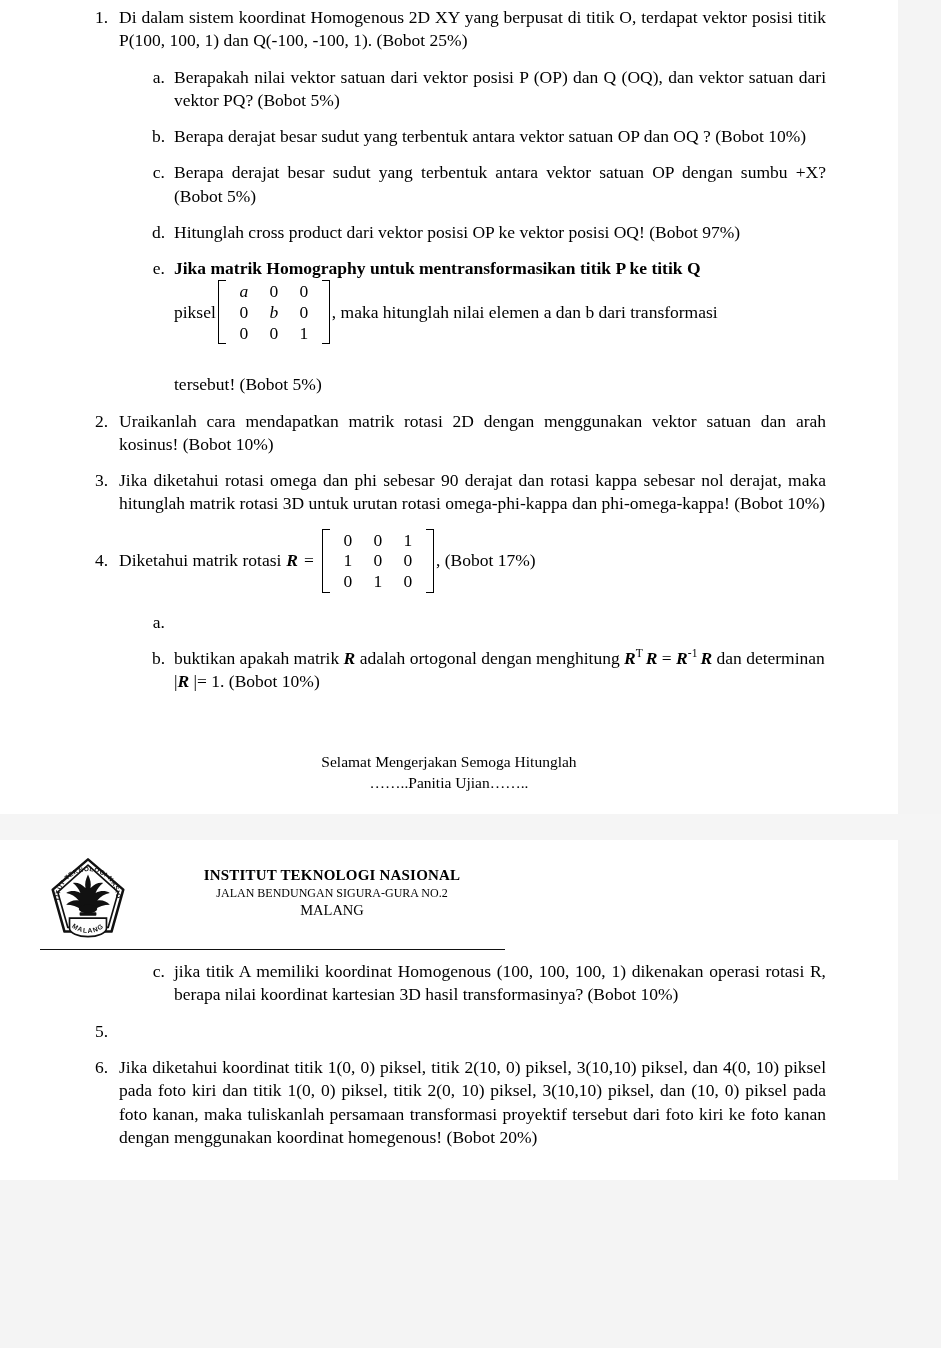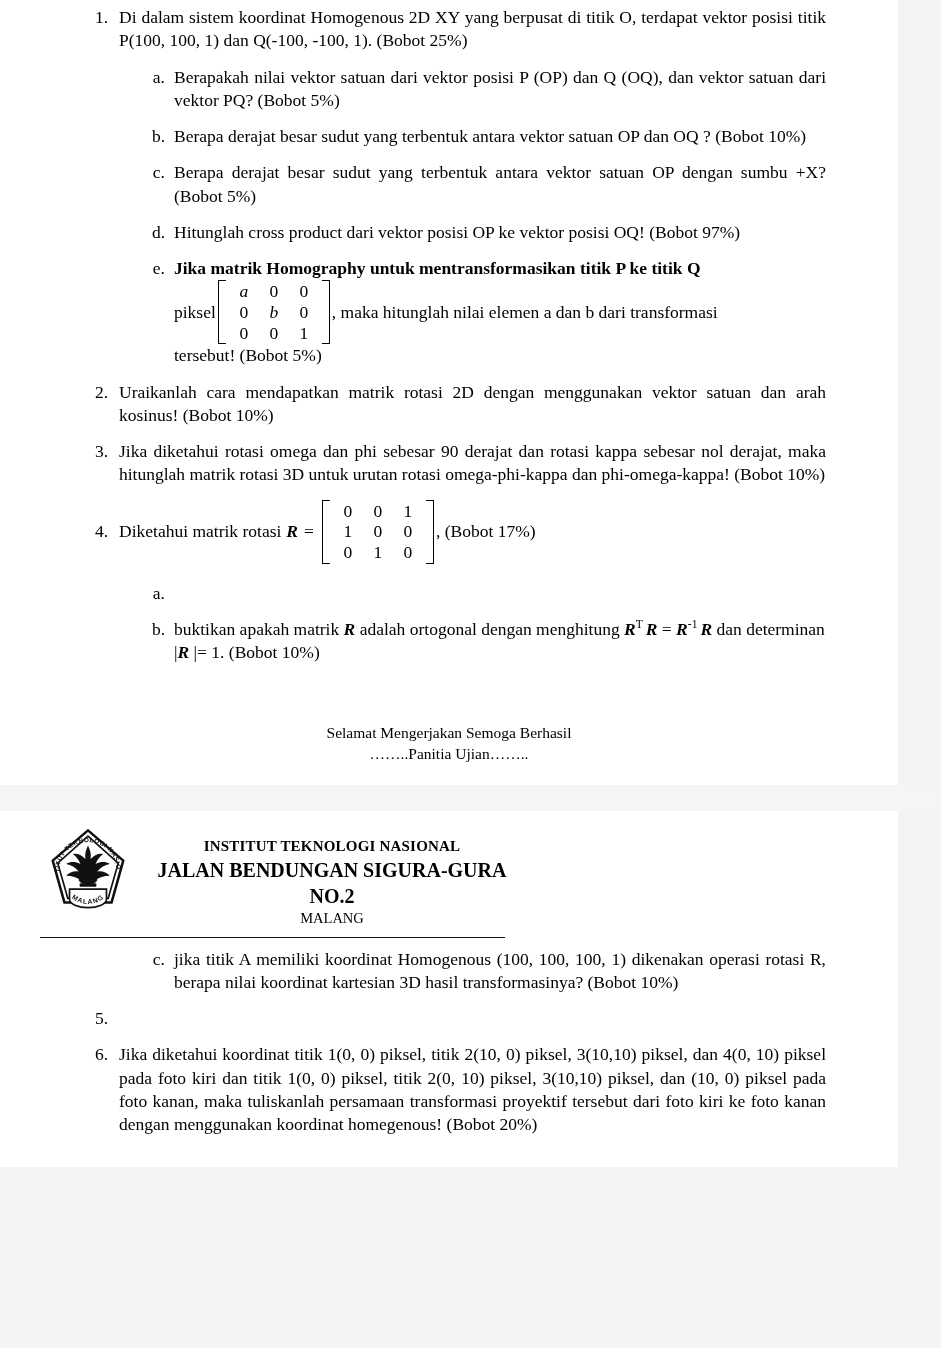--- a/index.html
+++ b/index.html
@@ -147,21 +147,21 @@
     text-align: center;
     width: 360px;
     padding-top: 10px;
   }
   .lh1 {
     font-weight: bold;
     font-size: 15px;
     letter-spacing: .2px;
     line-height: 1.3;
   }
-  .lh2 { font-size: 20px; line-height: 1.3; font-weight: bold; }
+  .lh2 { font-size: 12px; line-height: 1.3; }
   .lh3 { font-size: 14.5px; line-height: 1.3; }
 
   .hrule {
     height: 0;
     border-top: 1.7px solid #111;
     width: 465px;
     margin: 9px 0 0 40px;
   }
 
   .pad-top-1 { padding-top: 6px; }
@@ -225,21 +225,21 @@
                 <span class="mrow">
                   <span class="mcell">0</span>
                   <span class="mcell">0</span>
                   <span class="mcell">1</span>
                 </span>
               </span>
               <span class="brk r"></span>
             </span>
             <span>, maka hitunglah nilai elemen a dan b dari transformasi</span>
           </span>
-          <span style="display:block;">tersebut! (Bobot 5%)</span>
+          <span style="display:block;margin-top:29px;">tersebut! (Bobot 5%)</span>
         </span>
       </li>
 
       <li class="qitem lvl1">
         <span class="marker">2.</span>
         <span class="body">Uraikanlah cara mendapatkan matrik rotasi 2D dengan menggunakan vektor satuan dan arah kosinus! (Bobot 10%)</span>
       </li>
 
       <li class="qitem lvl1">
         <span class="marker">3.</span>
@@ -286,21 +286,21 @@
       <li class="qitem lvl2">
         <span class="marker">b.</span>
         <span class="body nojust"><span>buktikan apakah matrik </span><span class="bvar">R</span><span> adalah ortogonal dengan menghitung </span><span class="bvar">R</span><sup class="m">T</sup><span class="bvar" style="margin-left:3px;">R</span><span> = </span><span class="bvar">R</span><sup class="m">-1</sup><span class="bvar" style="margin-left:3px;">R</span><span> dan determinan |</span><span class="bvar">R</span><span> |= 1. (Bobot 10%)</span></span>
       </li>
 
     </ol>
 
     <div class="tail-space"></div>
 
     <div class="closing">
-      <div>Selamat Mengerjakan Semoga Berhasil</div>
+      <div>Selamat Mengerjakan Semoga Hitunglah</div>
       <div>……..Panitia Ujian……..</div>
     </div>
 
     <div class="page-gap-spacer bottom"></div>
   </div>
 
   <div class="page-gap"></div>
 
   <div class="page">
 

